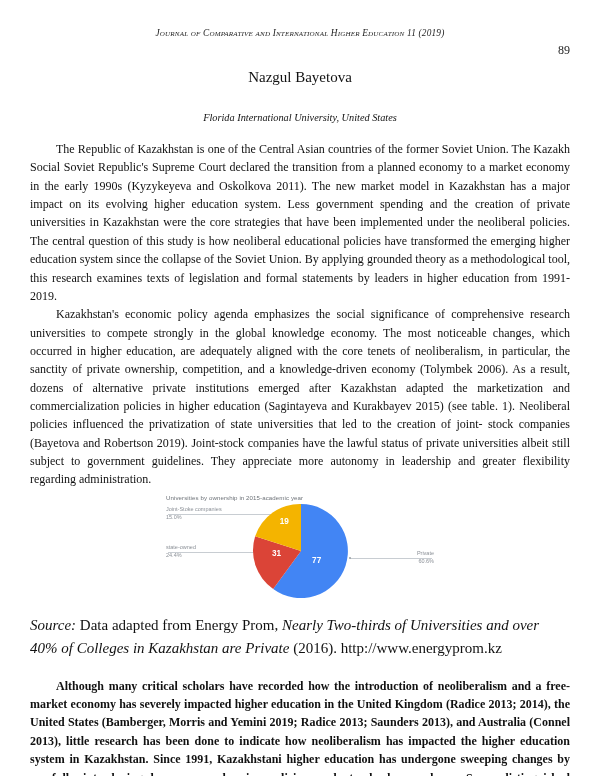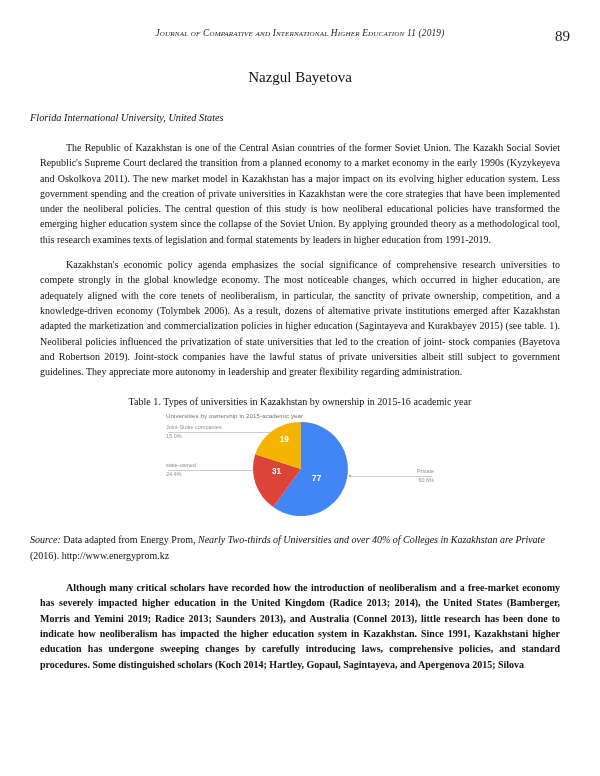--- a/index.html
+++ b/index.html
@@ -38,64 +38,65 @@
     font-style: italic;
     font-size: 9.3px;
     font-variant: small-caps;
     letter-spacing: 0.2px;
     color: #1d1d1d;
     white-space: nowrap;
   }
   .page-number {
     position: absolute;
     right: 0;
-    top: 0;
-    font-size: 15px;
+    top: 15px;
+    font-size: 12px;
     color: #1d1d1d;
     margin-left: 20px;
   }
 
   
   .article-title {
     text-align: center;
     font-size: 15.2px;
     font-weight: normal;
     margin: 4px 0 0 0;
     line-height: 1.3;
     color: #111;
   }
   .author-name {
     text-align: center;
     font-size: 15px;
     margin-top: 23px;
     color: #111;
   }
   .affiliation {
+    text-align: center;
     font-size: 10.3px;
     font-style: italic;
     margin-top: 26px;
     color: #111;
   }
   .contact {
     text-align: center;
     font-size: 7.6px;
     margin-top: 19px;
     line-height: 1.55;
     color: #111;
   }
 
   
   .body-block {
     margin-top: 17px;
   }
   p.para {
-    margin: 10px;
+    margin: 0;
     text-align: justify;
     text-justify: inter-word;
-    font-size: 10px;
+    font-size: 12px;
     line-height: 1.53;
     text-indent: 26px;
     color: #111;
     hyphens: none;
   }
 
   
   .table-caption {
     text-align: center;
     font-size: 10.1px;
@@ -155,21 +156,21 @@
   .slice-value {
     font-family: "Liberation Sans", "DejaVu Sans", sans-serif;
     font-size: 8.4px;
     font-weight: bold;
     fill: #ffffff;
   }
 
   
   .source-note {
     margin-top: 14px;
-    font-size: 10px;
+    font-size: 15px;
     line-height: 1.53;
     text-align: left;
     color: #111;
   }
   .source-note .src-label { font-style: italic; }
   .source-note .src-title { font-style: italic; }
 
   .closing-block { margin-top: 17px; font-weight: bold; }
 </style>
 </head>
@@ -186,21 +187,20 @@
   <div class="author-name">Nazgul Bayetova</div>
 
   <div class="affiliation">Florida International University, United States</div>
 
 
   <div class="body-block">
     <p class="para">The Republic of Kazakhstan is one of the Central Asian countries of the former Soviet Union. The Kazakh Social Soviet Republic's Supreme Court declared the transition from a planned economy to a market economy in the early 1990s (Kyzykeyeva and Oskolkova 2011). The new market model in Kazakhstan has a major impact on its evolving higher education system. Less government spending and the creation of private universities in Kazakhstan were the core strategies that have been implemented under the neoliberal policies. The central question of this study is how neoliberal educational policies have transformed the emerging higher education system since the collapse of the Soviet Union. By applying grounded theory as a methodological tool, this research examines texts of legislation and formal statements by leaders in higher education from 1991-2019.</p>
     <p class="para">Kazakhstan's economic policy agenda emphasizes the social significance of comprehensive research universities to compete strongly in the global knowledge economy. The most noticeable changes, which occurred in higher education, are adequately aligned with the core tenets of neoliberalism, in particular, the sanctity of private ownership, competition, and a knowledge-driven economy (Tolymbek 2006). As a result, dozens of alternative private institutions emerged after Kazakhstan adapted the marketization and commercialization policies in higher education (Sagintayeva and Kurakbayev 2015) (see table. 1). Neoliberal policies influenced the privatization of state universities that led to the creation of joint- stock companies (Bayetova and Robertson 2019). Joint-stock companies have the lawful status of private universities albeit still subject to government guidelines. They appreciate more autonomy in leadership and greater flexibility regarding administration.</p>
   </div>
 
-  <div class="table-caption">Table 1. Types of universities in Kazakhstan by ownership in 2015-16 academic year</div>
 
   <div class="chart-wrap">
     <div class="chart-box">
 
       <div class="chart-title">Universities by ownership in 2015-academic year</div>
 
       <div class="cb-label" style="left:0; top:11px;">
         <span class="cb-name">Joint-Stoke companies</span>
         <span class="cb-pct">15.0%</span>
       </div>

